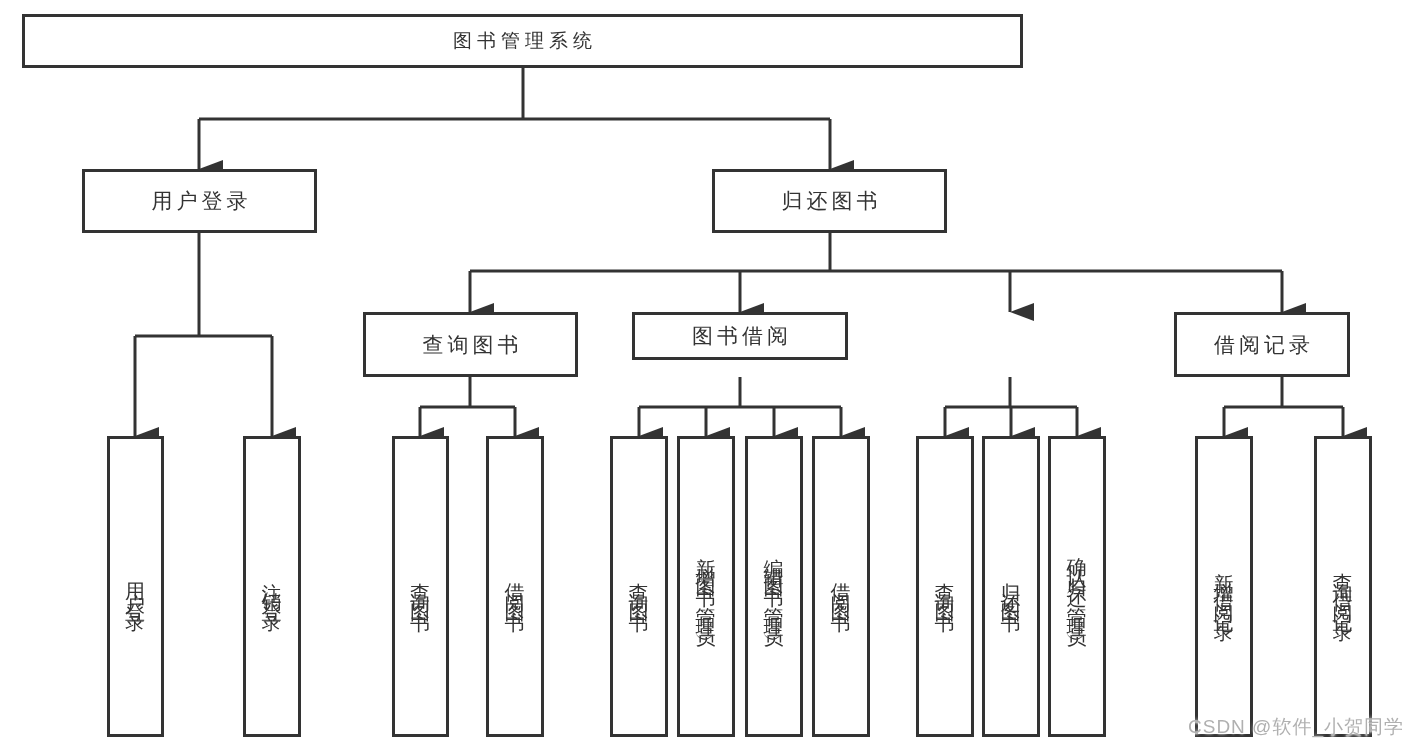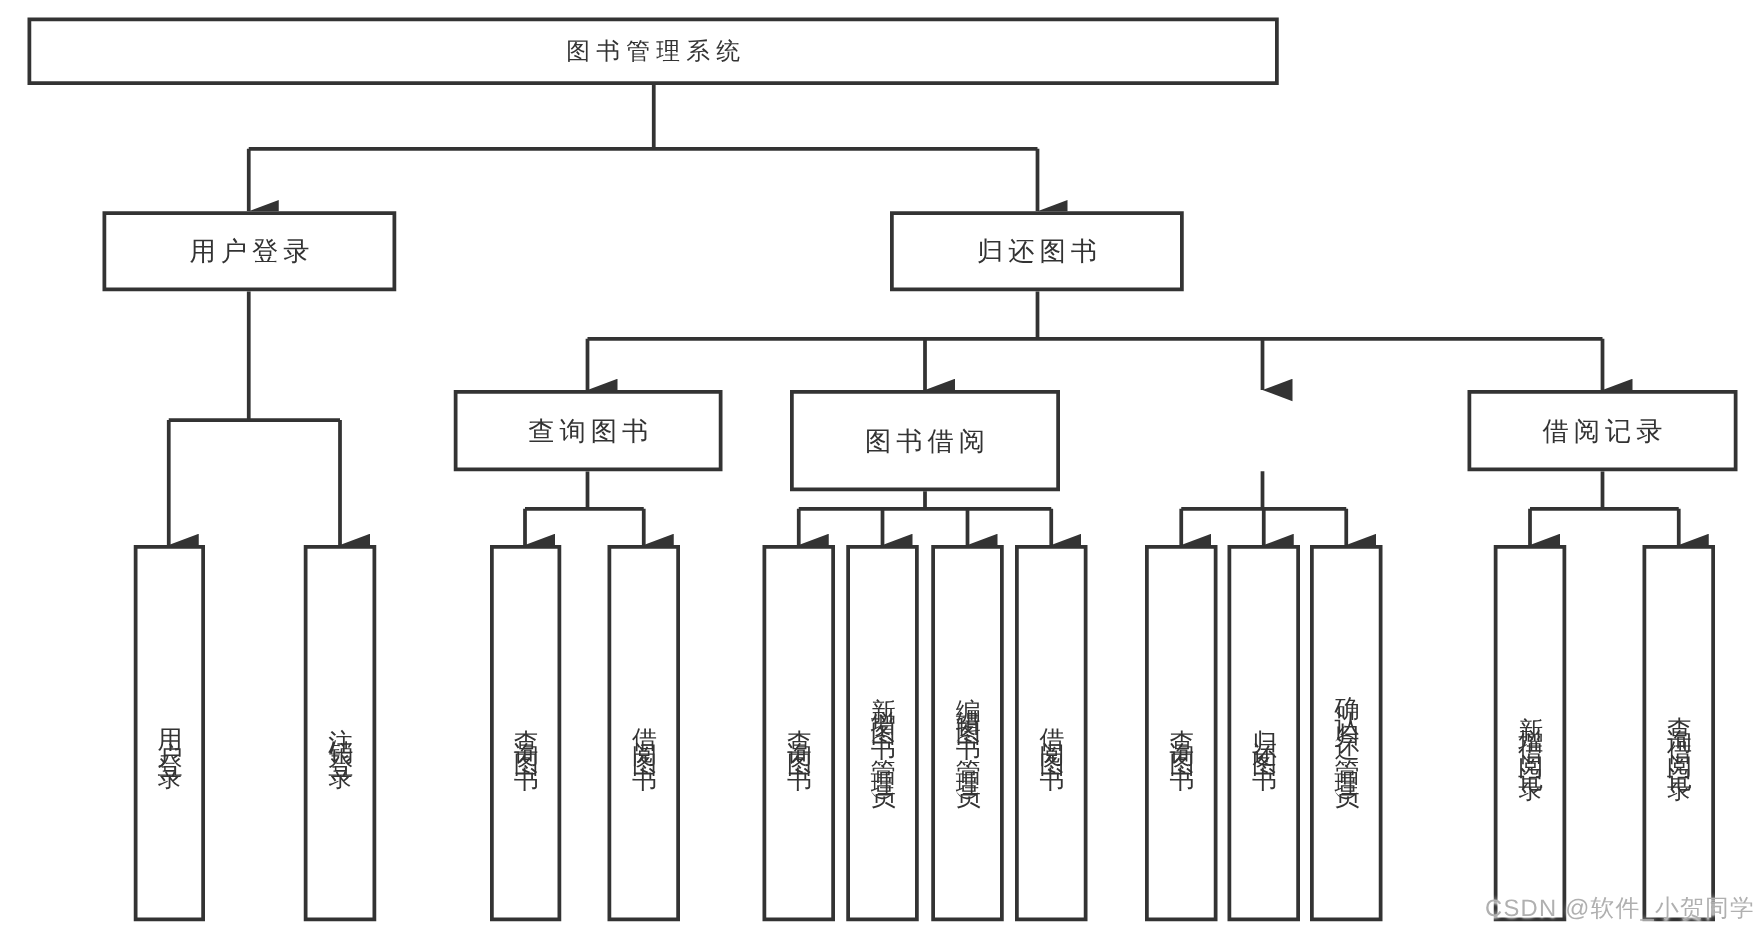--- a/index.html
+++ b/index.html
@@ -84,24 +84,24 @@
   <div class="box hbox" style="left:82px;top:169px;width:235px;height:64px">
     <span class="lbl">用户登录</span>
   </div>
   <div class="box hbox" style="left:712px;top:169px;width:235px;height:64px">
     <span class="lbl">归还图书</span>
   </div>
 
   <div class="box hbox" style="left:363px;top:312px;width:215px;height:65px">
     <span class="lbl">查询图书</span>
   </div>
-  <div class="box hbox" style="left:632px;top:312px;width:216px;height:81px">
+  <div class="box hbox" style="left:632px;top:312px;width:216px;height:48px">
     <span class="lbl">图书借阅</span>
   </div>
-  <div class="box hbox" style="left:1174px;top:312px;width:216px;height:65px">
+  <div class="box hbox" style="left:1174px;top:312px;width:176px;height:65px">
     <span class="lbl">借阅记录</span>
   </div>
 
   <div class="box vbox" style="left:107px;top:436px;width:57px;height:301px">
     <span class="lbl">用户登录</span>
   </div>
   <div class="box vbox" style="left:243px;top:436px;width:58px;height:301px">
     <span class="lbl">注销登录</span>
   </div>
 

